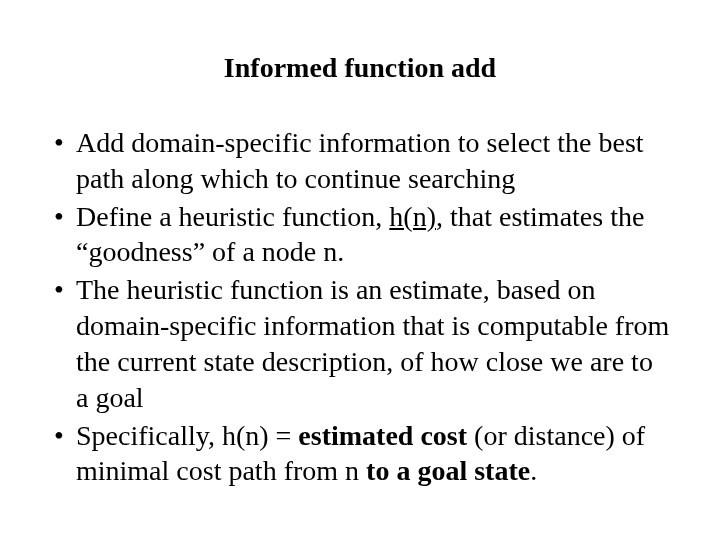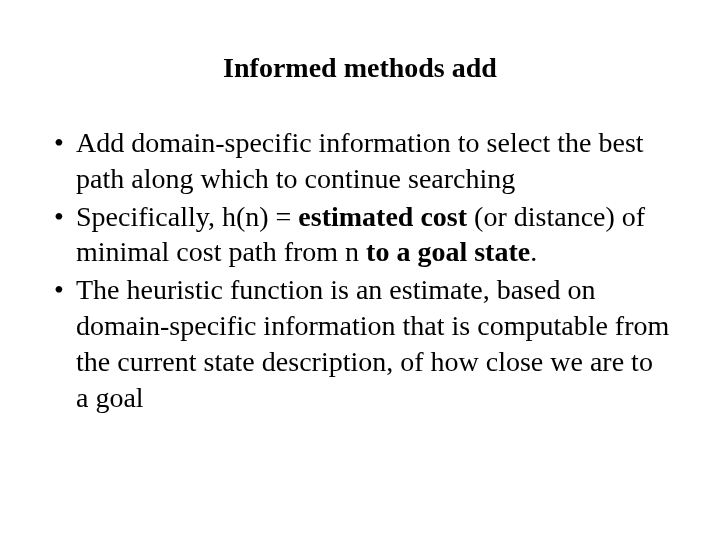--- a/index.html
+++ b/index.html
@@ -43,26 +43,29 @@
       text-decoration: underline;
     }
     .bold {
       font-weight: bold;
     }
   </style>
 </head>
 <body>
 
 <div class="title">
-  <span>Informed methods add</span><br>
+  <span>Informed function add</span><br>
 </div>
 
 <ul class="bullets">
   <li>
     <span>Add domain-specific information to select the best path along which to continue searching</span>
   </li>
   <li>
-    <span>Specifically, h(n) = </span><span class="bold">estimated cost</span><span> (or distance) of minimal cost path from n </span><span class="bold">to a goal state</span><span>.</span>
+    <span>Define a heuristic function, </span><span class="underline">h(n)</span><span>, that estimates the “goodness” of a node n.</span>
   </li>
   <li>
     <span>The heuristic function is an estimate, based on domain-specific information that is computable from the current state description, of how close we are to a goal</span>
   </li>
+  <li>
+    <span>Specifically, h(n) = </span><span class="bold">estimated cost</span><span> (or distance) of minimal cost path from n </span><span class="bold">to a goal state</span><span>.</span>
+  </li>
 </ul>
 
 </body></html>

